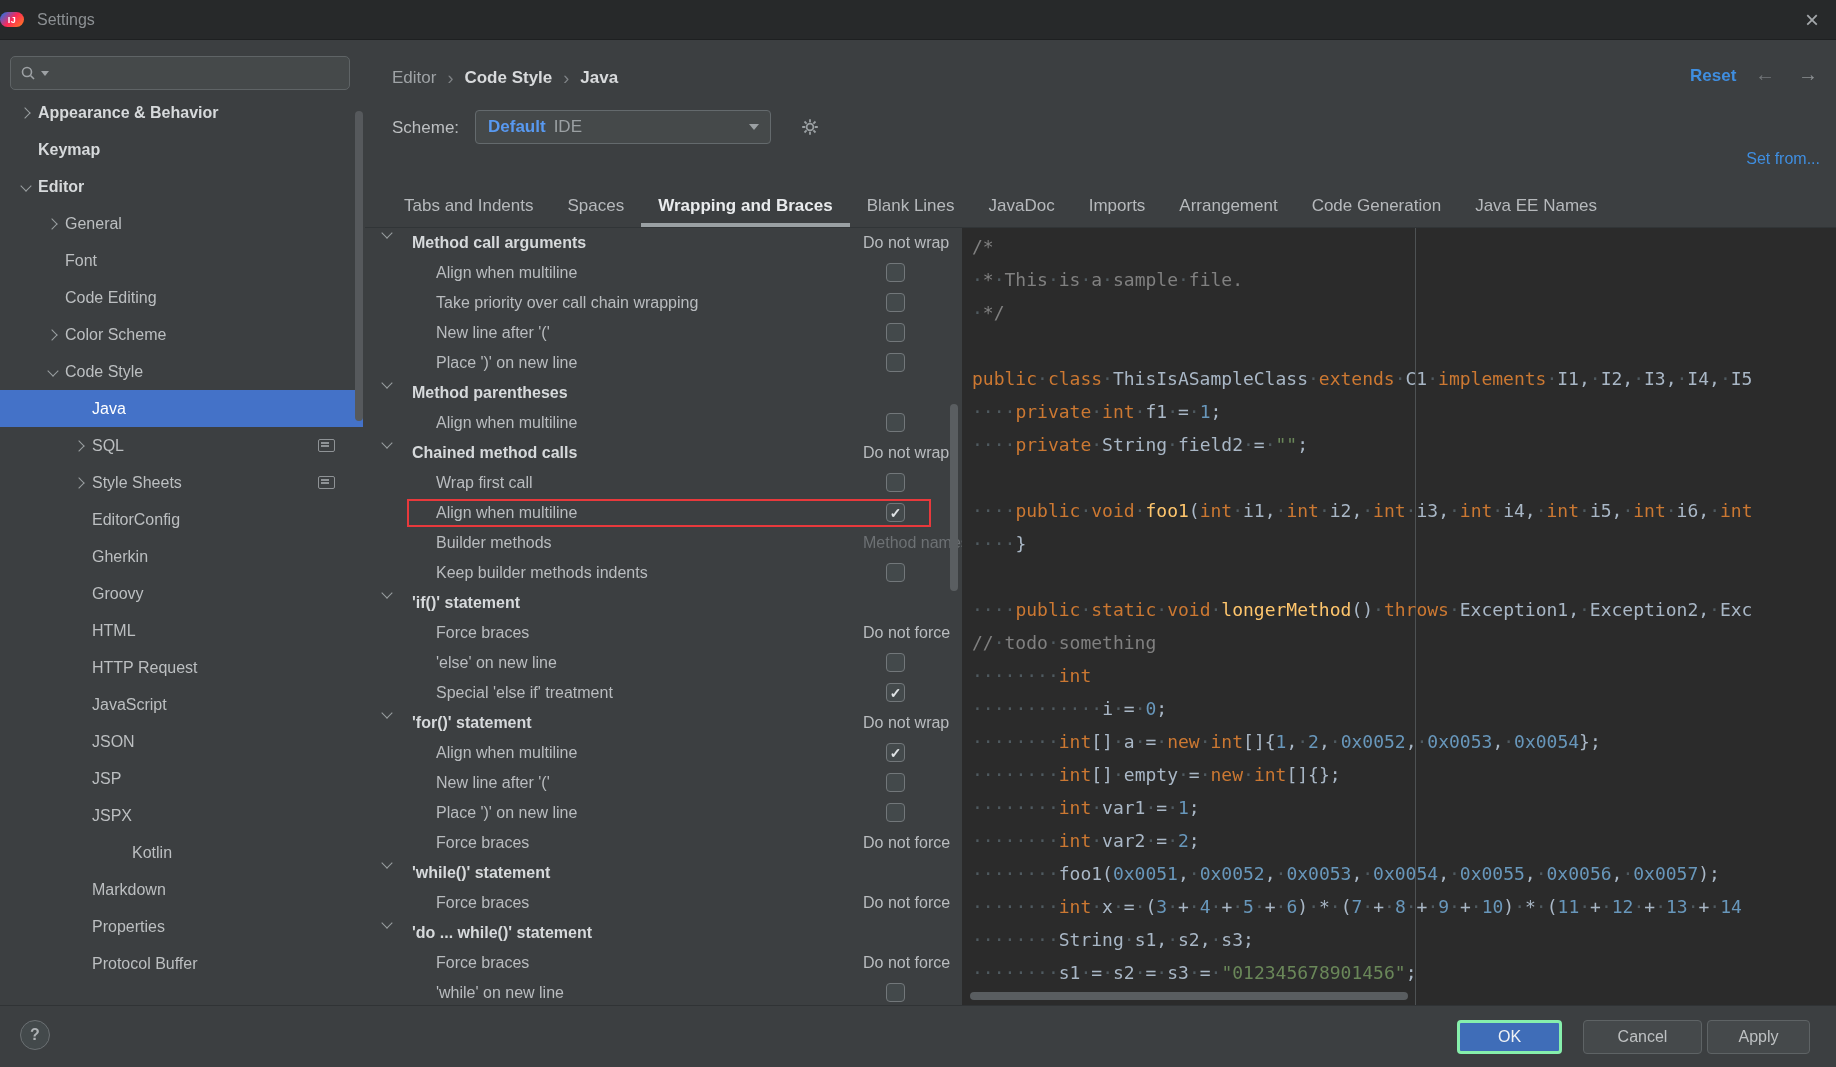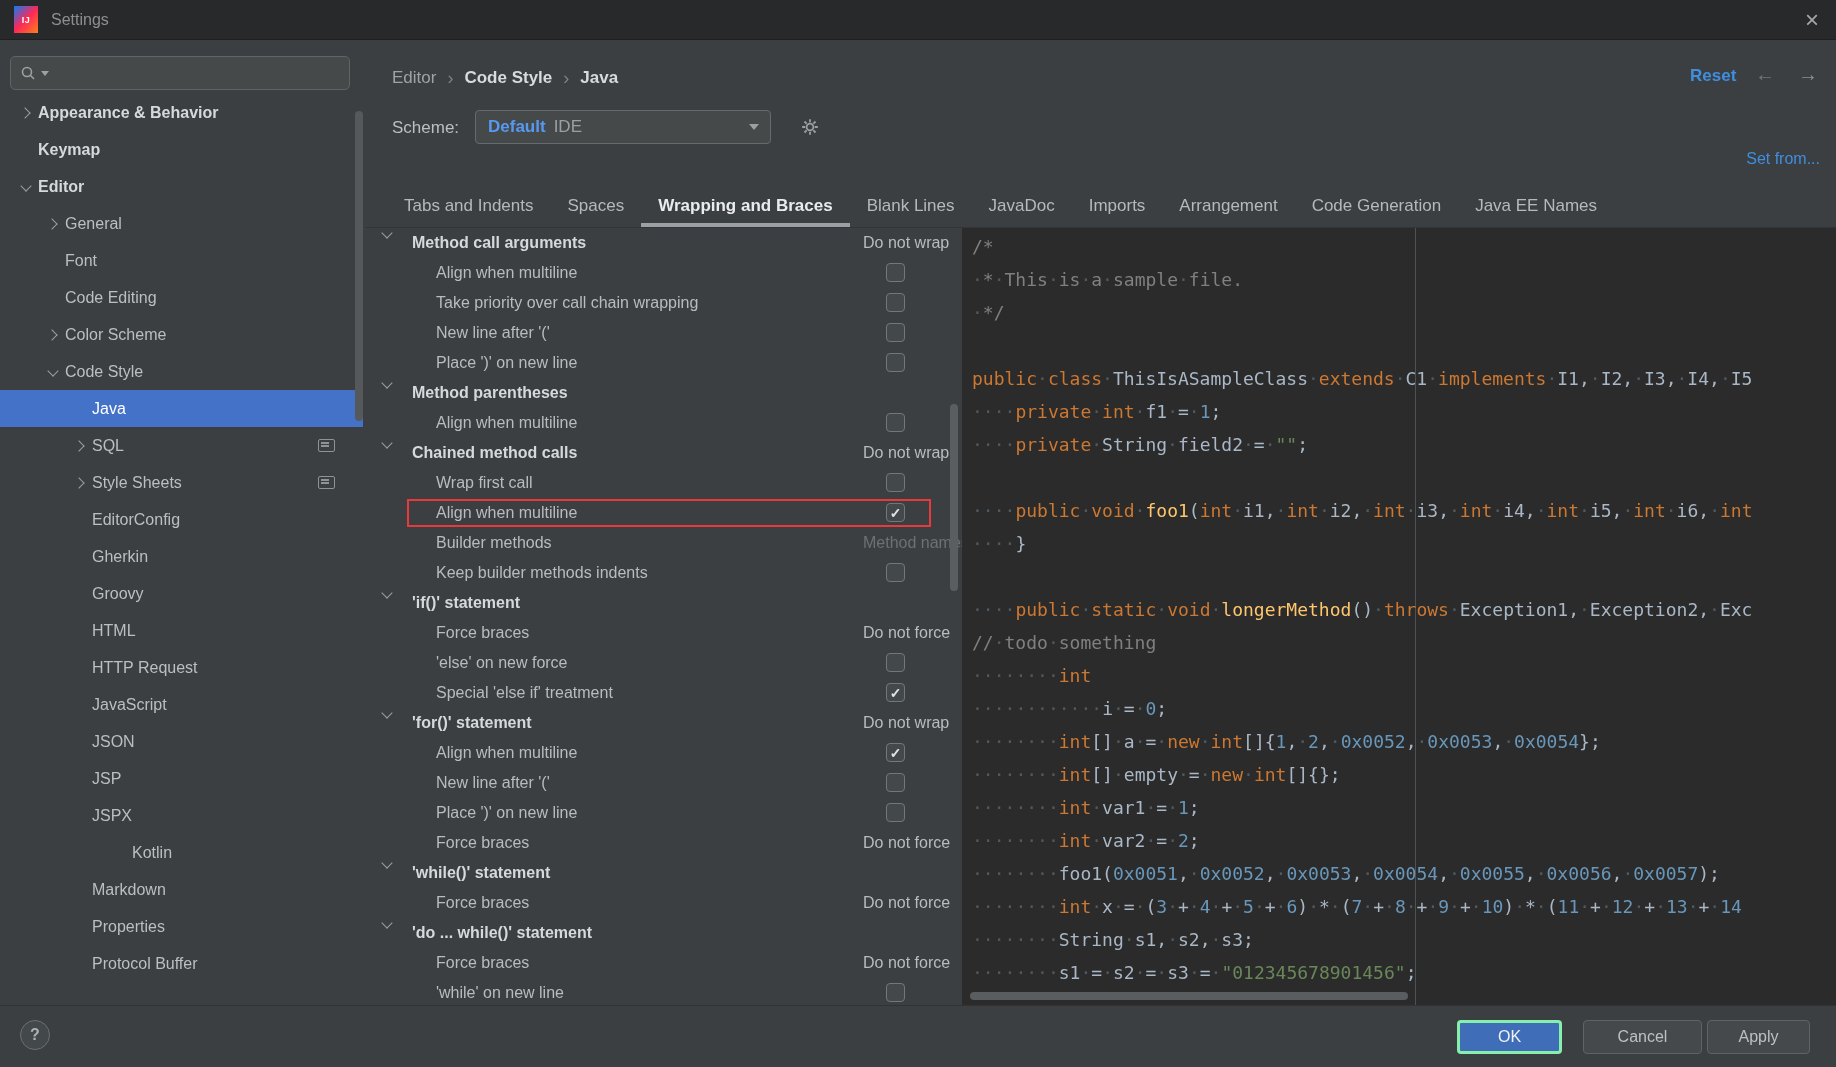--- a/index.html
+++ b/index.html
@@ -2,21 +2,21 @@
 <html><head>
 <meta charset="utf-8">
 <style>
   *{margin:0;padding:0;box-sizing:border-box;}
   html,body{width:1836px;height:1067px;}
   body{background:#3c3f41;font-family:"Liberation Sans",sans-serif;overflow:hidden;color:#bcbfc1;}
   .window{position:relative;width:1836px;height:1067px;background:#3c3f41;overflow:hidden;}
 
   
   .titlebar{position:absolute;left:0;top:0;width:1836px;height:40px;background:#27292a;border-bottom:1px solid #1e2021;display:flex;align-items:center;}
-  .logo{width:24px;height:27px;margin-left:14px;border-radius:0;background:linear-gradient(135deg,#087cfa 0%,#fe2857 50%,#fc801d 100%);display:flex;align-items:center;justify-content:center;font-size:9px;font-weight:bold;color:#fff;letter-spacing:.5px;}
+  .logo{width:24px;height:15px;margin-left:0;border-radius:11px;background:linear-gradient(135deg,#087cfa 0%,#fe2857 50%,#fc801d 100%);display:flex;align-items:center;justify-content:center;font-size:9px;font-weight:bold;color:#fff;letter-spacing:.5px;}
   .title{margin-left:13px;color:#8c9093;font-size:16px;}
   .close{position:absolute;right:0;top:0;width:48px;height:40px;display:flex;align-items:center;justify-content:center;color:#a3a7aa;font-size:24px;cursor:default;}
   .close::before{content:"×";}
 
   
   .sidebar{position:absolute;left:0;top:40px;width:365px;height:965px;background:#3c3f41;}
   .search{position:absolute;left:10px;top:16px;width:340px;height:34px;background:#45494a;border:1px solid #5f6466;border-radius:5px;display:flex;align-items:center;padding:0 9px;}
   .s-arrow{width:0;height:0;border-left:4px solid transparent;border-right:4px solid transparent;border-top:5px solid #9da1a4;margin-left:5px;}
   .s-input{flex:1;background:transparent;border:none;outline:none;color:#d4d7d9;font-size:15px;margin-left:6px;font-family:inherit;}
   .tree{position:absolute;left:0;top:54px;width:363px;}
@@ -310,21 +310,21 @@
           </div>
           <div class="opt-row">
             <span class="chev down gch"></span>
             <span class="glab">'if()' statement</span>
           </div>
           <div class="opt-row">
             <span class="clab">Force braces</span>
             <span class="val">Do not force</span>
           </div>
           <div class="opt-row">
-            <span class="clab">'else' on new force</span>
+            <span class="clab">'else' on new line</span>
             <span class="cb"></span>
           </div>
           <div class="opt-row">
             <span class="clab">Special 'else if' treatment</span>
             <span class="cb on"></span>
           </div>
           <div class="opt-row">
             <span class="chev down gch"></span>
             <span class="glab">'for()' statement</span>
             <span class="val">Do not wrap</span>

